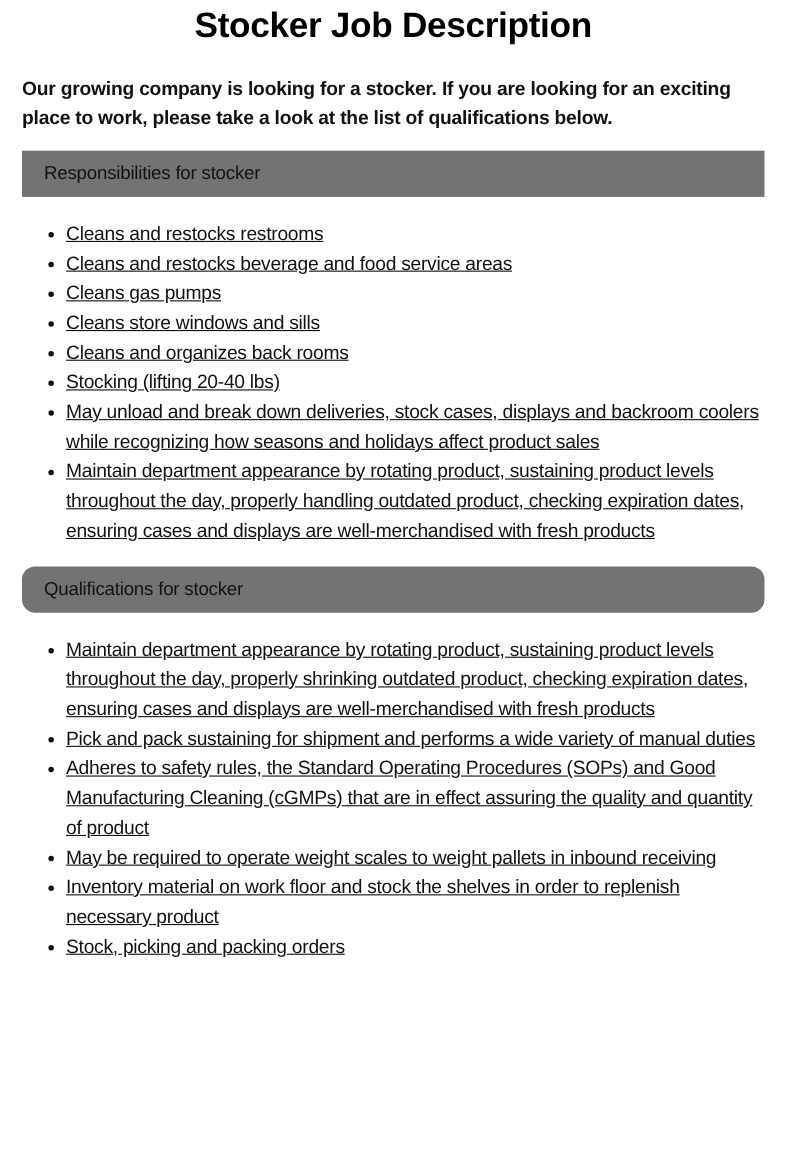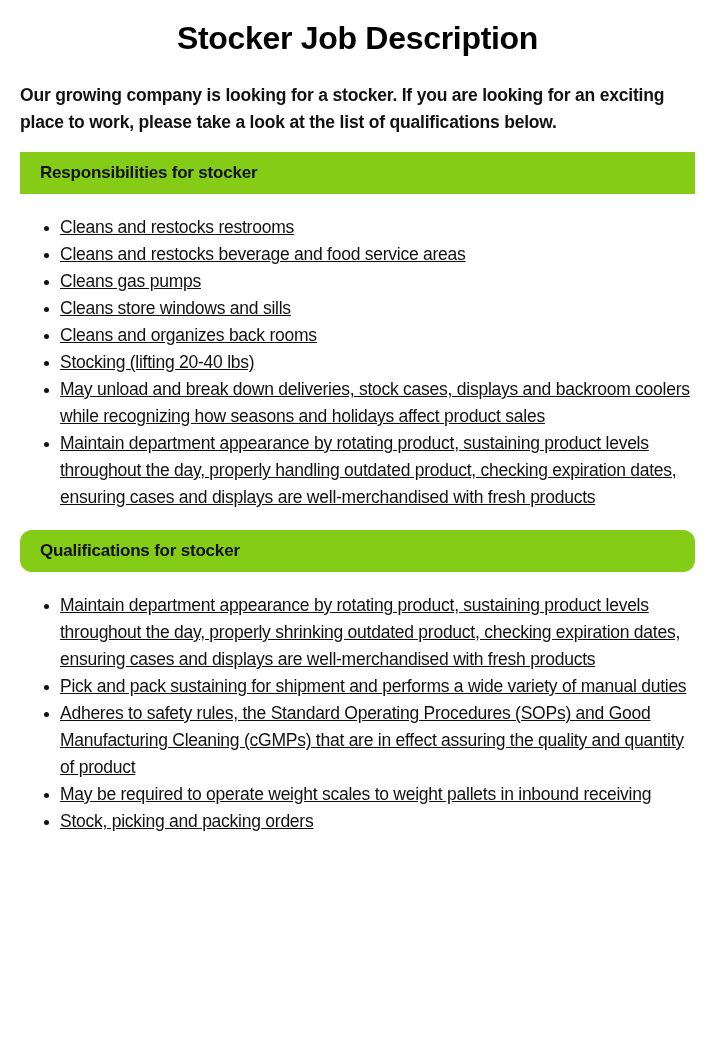--- a/index.html
+++ b/index.html
@@ -8,21 +8,21 @@
       background: #ffffff;
     }
     body {
       width: 720px;
       height: 1057px;
       overflow: hidden;
       font-family: "Liberation Sans", sans-serif;
       color: #111111;
     }
     .page {
-      padding: 16px 25px 0 20px;
+      padding: 1px 25px 0 20px;
       box-sizing: border-box;
       width: 720px;
     }
     h1.title {
       margin: 0;
       padding-top: 2px;
       height: 44px;
       line-height: 40px;
       text-align: center;
       font-size: 32px;
@@ -32,26 +32,26 @@
     }
     p.intro {
       margin: 20px 0 0 0;
       font-size: 17.5px;
       line-height: 27px;
       letter-spacing: -0.2px;
       font-weight: bold;
     }
     .section-header {
       margin-top: 16px;
-      background: #84cc16;
+      background: #737373;
       height: 42px;
       line-height: 42px;
       padding-left: 20px;
       font-size: 17px;
-      font-weight: bold;
+      font-weight: normal;
       letter-spacing: -0.2px;
       color: #111111;
     }
     ul.items {
       margin: 20px 0 0 0;
       padding: 0 0 0 40px;
       list-style: none;
       text-decoration: underline;
     }
     ul.items li {
@@ -90,15 +90,16 @@
     <li>May unload and break down deliveries, stock cases, displays and backroom coolers while recognizing how seasons and holidays affect product sales</li>
     <li>Maintain department appearance by rotating product, sustaining product levels throughout the day, properly handling outdated product, checking expiration dates, ensuring cases and displays are well-merchandised with fresh products</li>
   </ul>
 
   <div class="section-header section-qual">Qualifications for stocker</div>
   <ul class="items">
     <li>Maintain department appearance by rotating product, sustaining product levels throughout the day, properly shrinking outdated product, checking expiration dates, ensuring cases and displays are well-merchandised with fresh products</li>
     <li>Pick and pack sustaining for shipment and performs a wide variety of manual duties</li>
     <li>Adheres to safety rules, the Standard Operating Procedures (SOPs) and Good Manufacturing Cleaning (cGMPs) that are in effect assuring the quality and quantity of product</li>
     <li>May be required to operate weight scales to weight pallets in inbound receiving</li>
+    <li>Inventory material on work floor and stock the shelves in order to replenish necessary product</li>
     <li>Stock, picking and packing orders</li>
   </ul>
 </div>
 
 </body></html>

